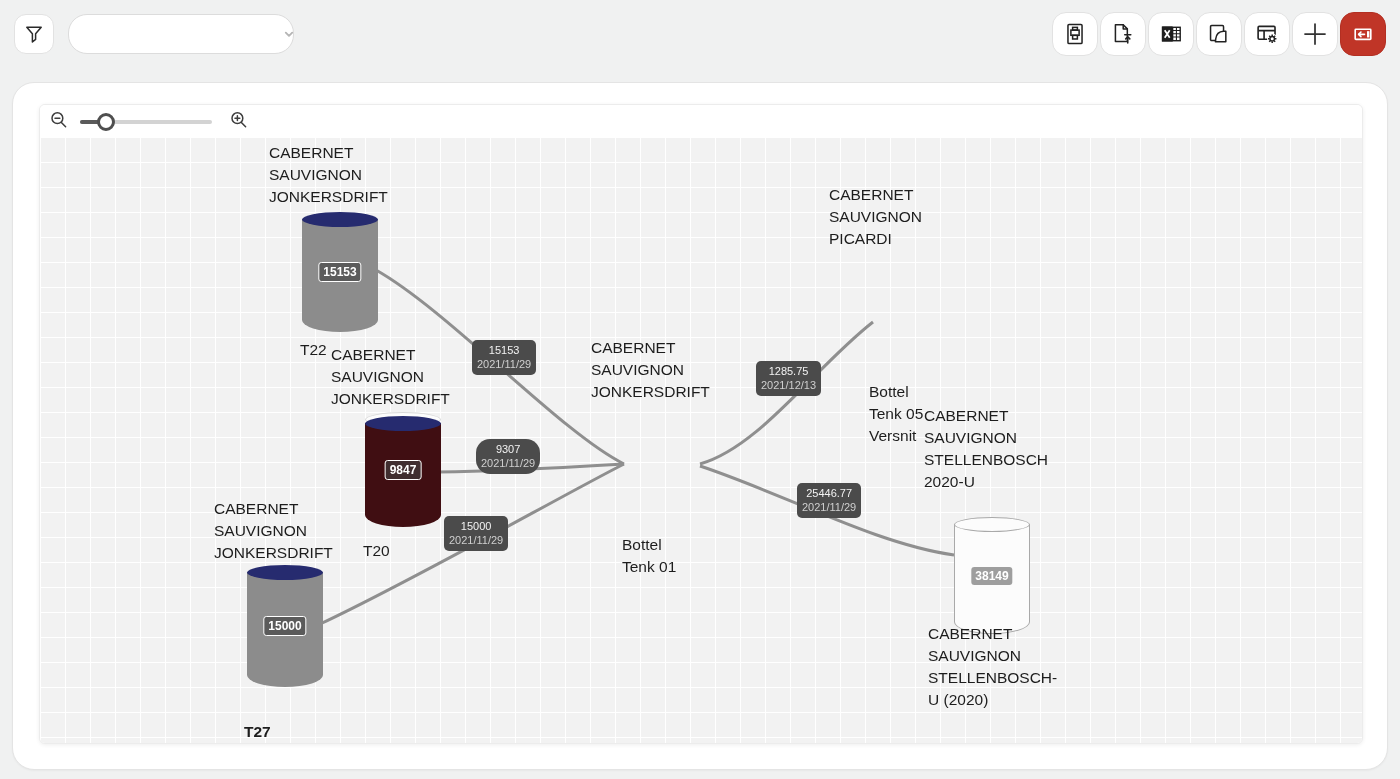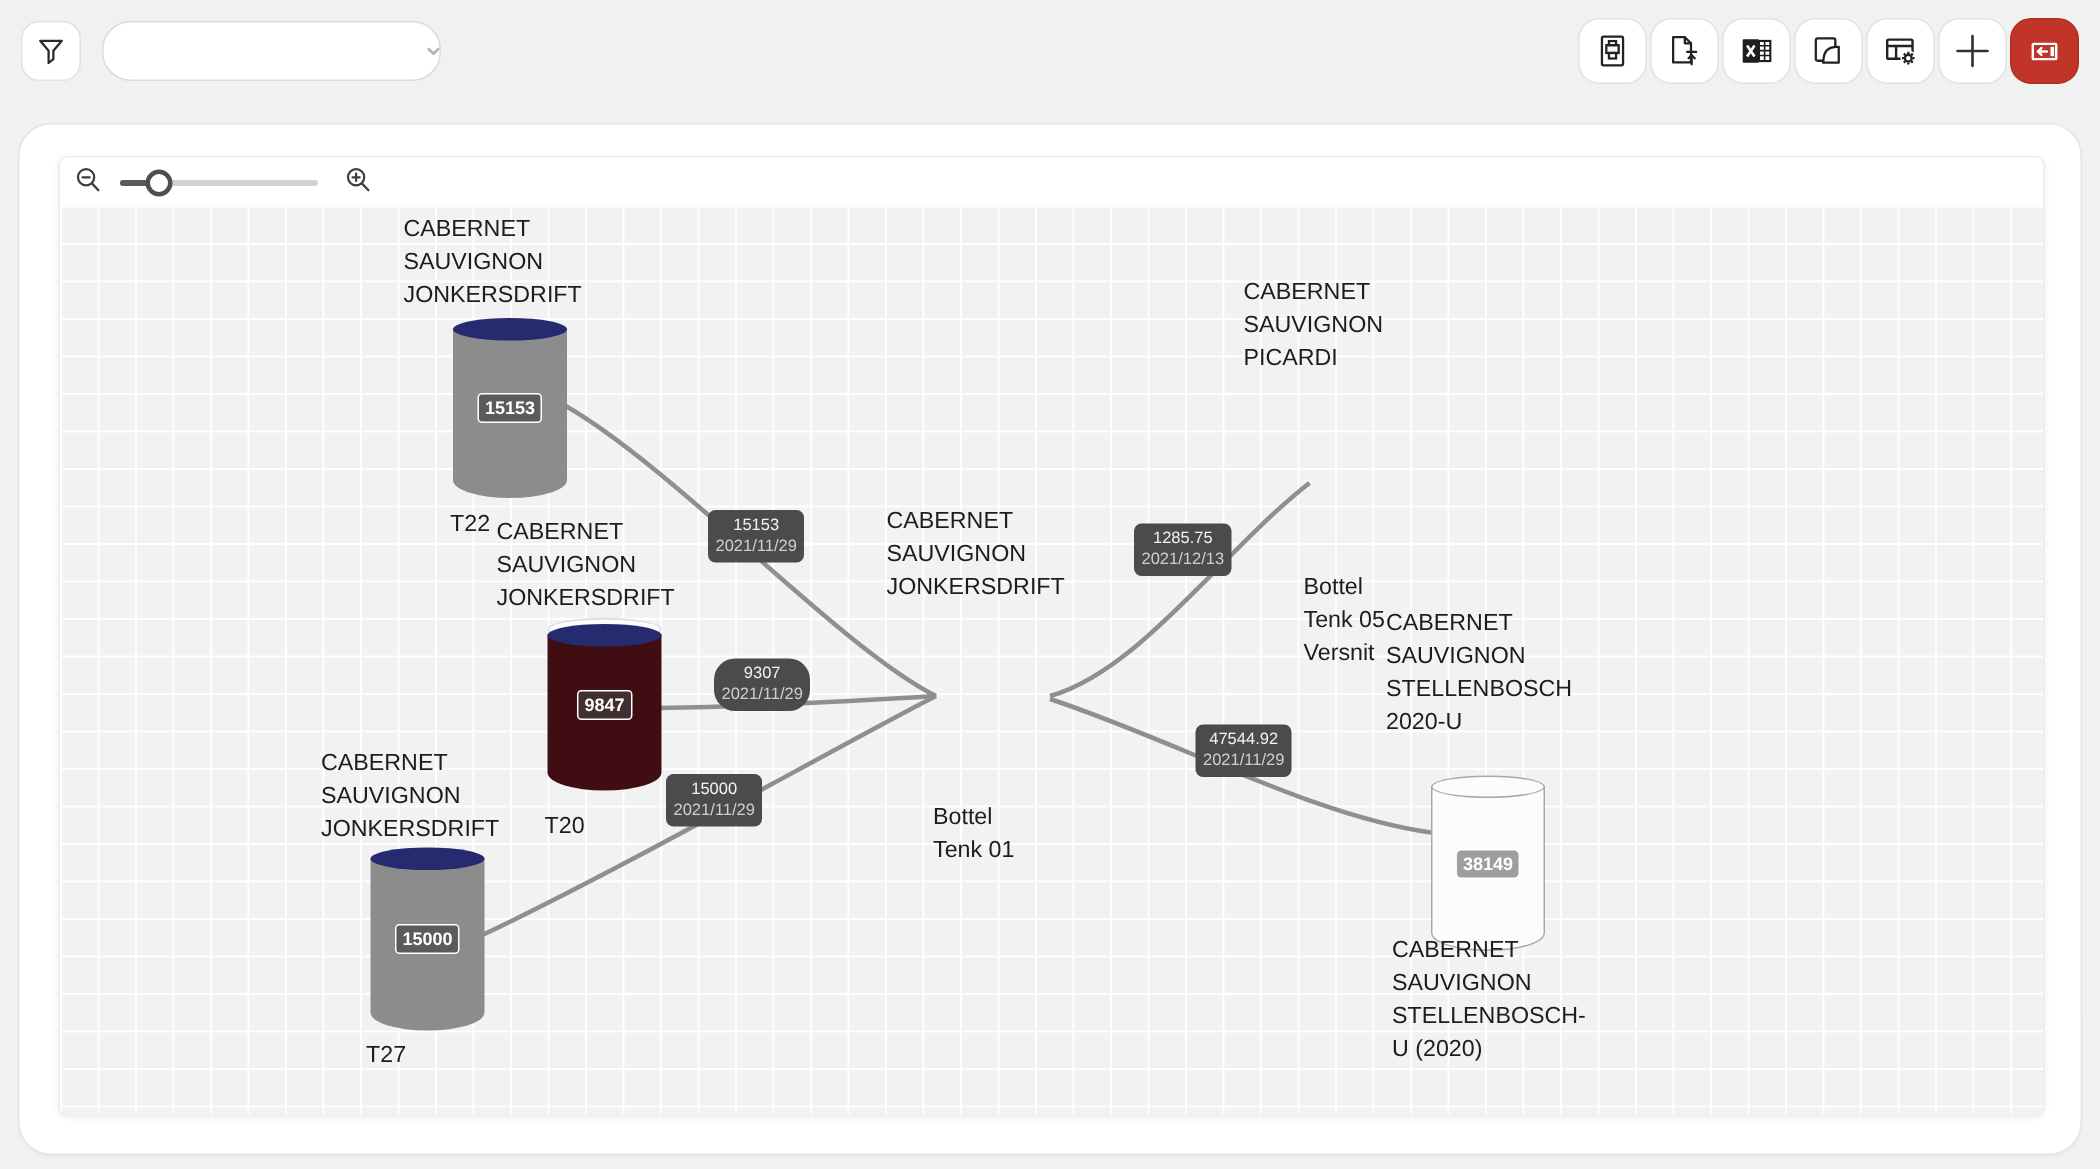--- a/index.html
+++ b/index.html
@@ -196,26 +196,26 @@
         <span class="dt">2021/11/29</span>
       </div>
       <div class="elabel" style="left:436px;top:302px;border-radius:14px;">
         <span class="amt">9307</span>
         <span class="dt">2021/11/29</span>
       </div>
       <div class="elabel" style="left:404px;top:379px;">
         <span class="amt">15000</span>
         <span class="dt">2021/11/29</span>
       </div>
-      <div class="elabel" style="left:716px;top:212px;">
+      <div class="elabel" style="left:716px;top:224px;">
         <span class="amt">1285.75</span>
         <span class="dt">2021/12/13</span>
       </div>
       <div class="elabel" style="left:757px;top:346px;">
-        <span class="amt">47544.92</span>
+        <span class="amt">25446.77</span>
         <span class="dt">2021/11/29</span>
       </div>
 
       <div class="ntitle" style="left:229px;top:5px;">CABERNET
 SAUVIGNON
 JONKERSDRIFT</div>
       <div class="cyl cyl-gray" style="left:262px;top:75px;height:120px;">
         <div class="body"></div>
         <div class="cap"></div>
         <div class="badge bordered">15153</div>
@@ -234,21 +234,21 @@
       <div class="nname narrow" style="left:323px;top:403px;">T20</div>
 
       <div class="ntitle" style="left:174px;top:361px;">CABERNET
 SAUVIGNON
 JONKERSDRIFT</div>
       <div class="cyl cyl-gray" style="left:207px;top:428px;height:122px;">
         <div class="body"></div>
         <div class="cap"></div>
         <div class="badge bordered">15000</div>
       </div>
-      <div class="nname narrow" style="left:204px;top:556px;">T27</div>
+      <div class="nname narrow" style="left:204px;top:584px;font-weight:bold;">T27</div>
 
       <div class="ntitle" style="left:551px;top:200px;">CABERNET
 SAUVIGNON
 JONKERSDRIFT</div>
       <div class="nname narrow" style="left:582px;top:397px;">Bottel
 Tenk 01</div>
 
       <div class="ntitle" style="left:789px;top:47px;">CABERNET
 SAUVIGNON
 PICARDI</div>

